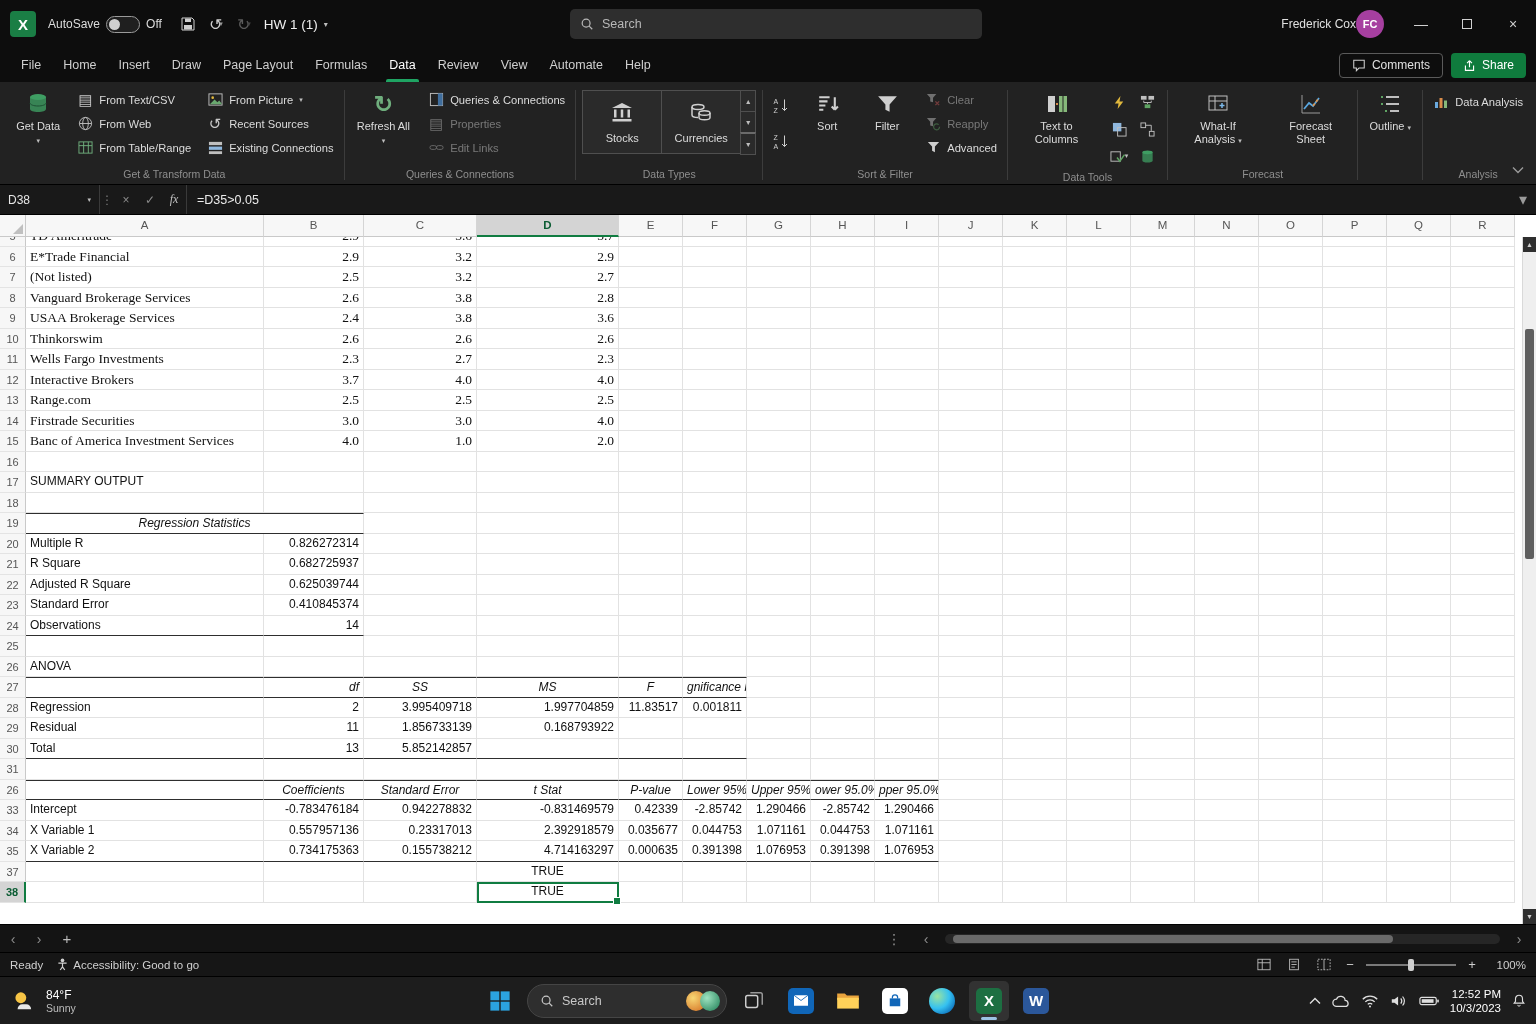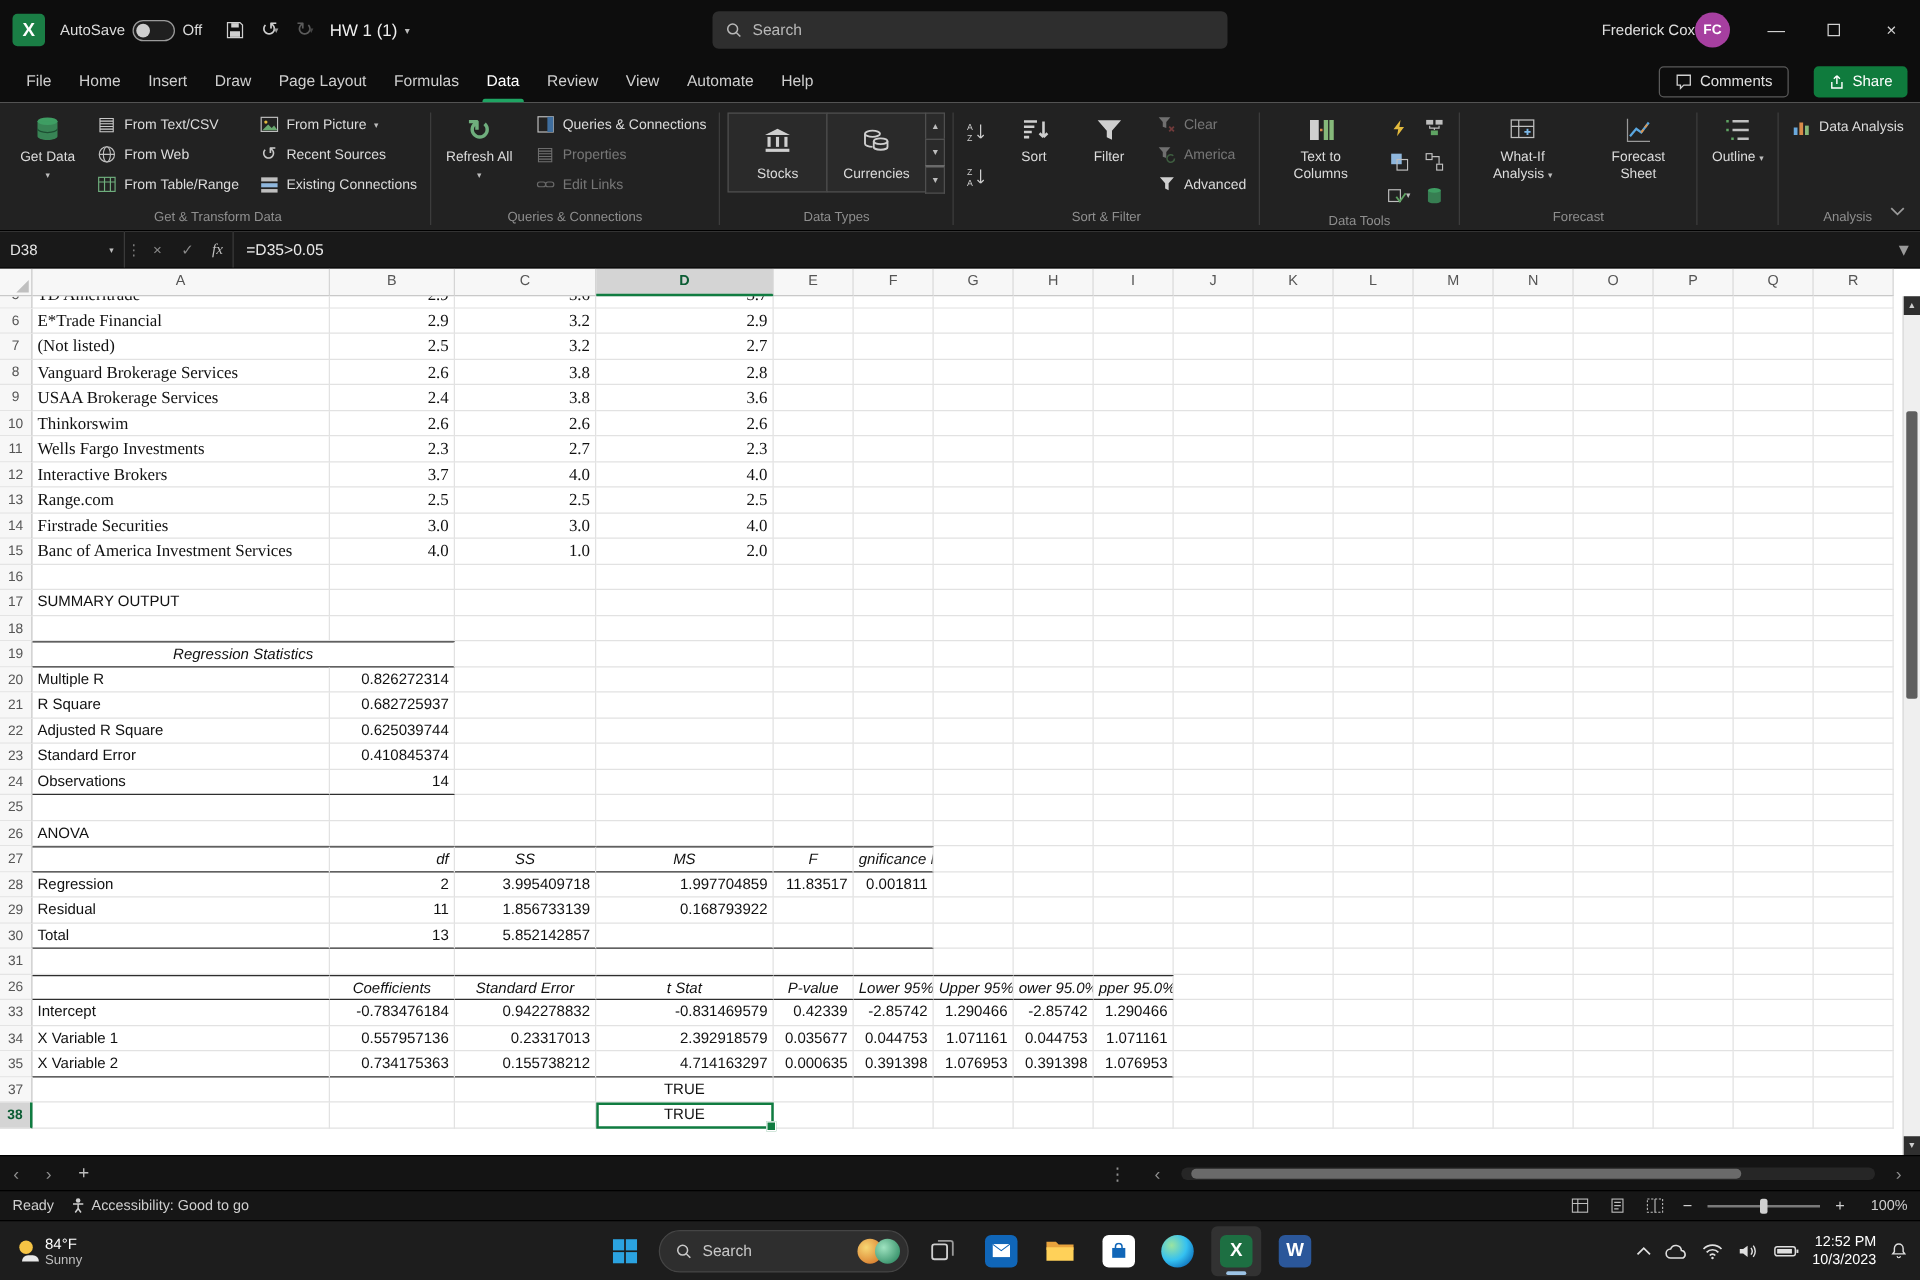--- a/index.html
+++ b/index.html
@@ -23,21 +23,21 @@
   .uname { font-size:12px; color:#e0e0e0; }
   .avatar { width:28px; height:28px; border-radius:50%; background:#a63fa0; color:#fff; font-size:11px; font-weight:bold; display:flex; align-items:center; justify-content:center; margin-right:14px; }
   .winbtn { width:46px; height:48px; display:flex; align-items:center; justify-content:center; color:#d0d0d0; font-size:14px; }
   .winbtn .sq { width:10px; height:10px; border:1px solid #d0d0d0; display:block; }
 
   
   .menubar { height:34px; background:#0d0d0d; display:flex; align-items:stretch; padding:0 10px; flex:0 0 auto; }
   .menu-item { display:flex; align-items:center; padding:0 11px; font-size:12.5px; color:#cfcfcf; position:relative; }
   .menu-item.active { color:#fff; }
   .menu-item.active::after { content:""; position:absolute; left:8px; right:8px; bottom:0; height:3px; background:#1fa463; border-radius:2px 2px 0 0; }
-  .menu-right { margin-left:auto; display:flex; align-items:center; gap:20px; }
+  .menu-right { margin-left:auto; display:flex; align-items:center; gap:8px; }
   .pill { display:flex; align-items:center; gap:6px; height:25px; padding:0 12px; border-radius:4px; font-size:12px; }
   .pill.comments { border:1px solid #5a5a5a; color:#e0e0e0; }
   .pill.share { background:#0f7b3d; color:#fff; }
 
   
   .ribbon { height:103px; background:#222; flex:0 0 auto; display:flex; align-items:stretch; padding:2px 4px 0 6px; position:relative; border-bottom:1px solid #000; }
   .rb-group { display:flex; flex-direction:column; padding:3px 5px 1px; }
   .rb-items { display:flex; gap:8px; flex:1; align-items:flex-start; }
   .rb-div { width:1px; background:#3c3c3c; margin:6px 1px 4px; }
   .rb-glabel { font-size:10.5px; color:#8f8f8f; text-align:center; padding:2px 0 3px; white-space:nowrap; }
@@ -118,21 +118,21 @@
   .sb-acc { display:flex; align-items:center; gap:5px; }
   .sb-right { margin-left:auto; display:flex; align-items:center; gap:10px; }
   .sb-view { width:20px; height:18px; display:flex; align-items:center; justify-content:center; }
   .zoomtrack { width:90px; height:2px; background:#7a7a7a; position:relative; }
   .zoomthumb { position:absolute; left:42px; top:-5px; width:6px; height:12px; background:#cfcfcf; border-radius:2px; }
   .zoomsign { font-size:13px; color:#cfcfcf; width:12px; text-align:center; }
   .zoomlabel { width:38px; text-align:right; }
 
   
   .taskbar { height:48px; background:#1d1d1d; flex:0 0 auto; position:relative; display:flex; align-items:center; border-top:1px solid #000; }
-  .weather { position:absolute; left:10px; display:flex; align-items:center; gap:0; color:#fff; }
+  .weather { position:absolute; left:10px; display:flex; align-items:center; gap:10px; color:#fff; }
   .weather .wt { font-size:12px; } .weather .wd { font-size:10.5px; color:#bdbdbd; }
   .tb-center { position:absolute; left:50%; transform:translateX(-50%); display:flex; align-items:center; gap:7px; }
   .tkbtn { width:40px; height:40px; border-radius:5px; display:flex; align-items:center; justify-content:center; position:relative; }
   .tkbtn.active { background:#323232; }
   .tkbtn.active::after { content:""; position:absolute; bottom:1px; left:12px; right:12px; height:3px; border-radius:2px; background:#9cc3e5; }
   .tk-search { width:200px; height:34px; background:#2e2e2e; border:1px solid #454545; border-radius:17px; display:flex; align-items:center; gap:8px; padding:0 6px 0 12px; color:#c8c8c8; font-size:12.5px; }
   .tk-search .dots { margin-left:auto; display:flex; }
   .tk-search .dot { width:20px; height:20px; border-radius:50%; }
   .dot.d1 { background:radial-gradient(circle at 35% 35%, #f7d774, #d2691e); }
   .dot.d2 { background:radial-gradient(circle at 35% 35%, #9fe3c0, #1c7c54); margin-left:-6px; }
@@ -415,21 +415,21 @@
                 </span>
                 <span class="slab">Clear</span>
               </div>
               <div class="rb-small dis">
                 <span class="sic">
                   <svg viewBox="0 0 16 16" width="15" height="15">
                     <path d="M1 2h10L7.5 6v5l-3-1V6z" fill="#cfcfcf"></path>
                     <path d="M14.5 11.5a3.2 3.2 0 1 1-1-2.3" stroke="#5fa463" fill="none" stroke-width="1.3"></path>
                   </svg>
                 </span>
-                <span class="slab">America</span>
+                <span class="slab">Reapply</span>
               </div>
               <div class="rb-small">
                 <span class="sic">
                   <svg viewBox="0 0 16 16" width="15" height="15">
                     <path d="M2 2h12L9.5 7v6l-3-1.5V7z" fill="#cfcfcf"></path>
                   </svg>
                 </span>
                 <span class="slab">Advanced</span>
               </div>
             </div>

